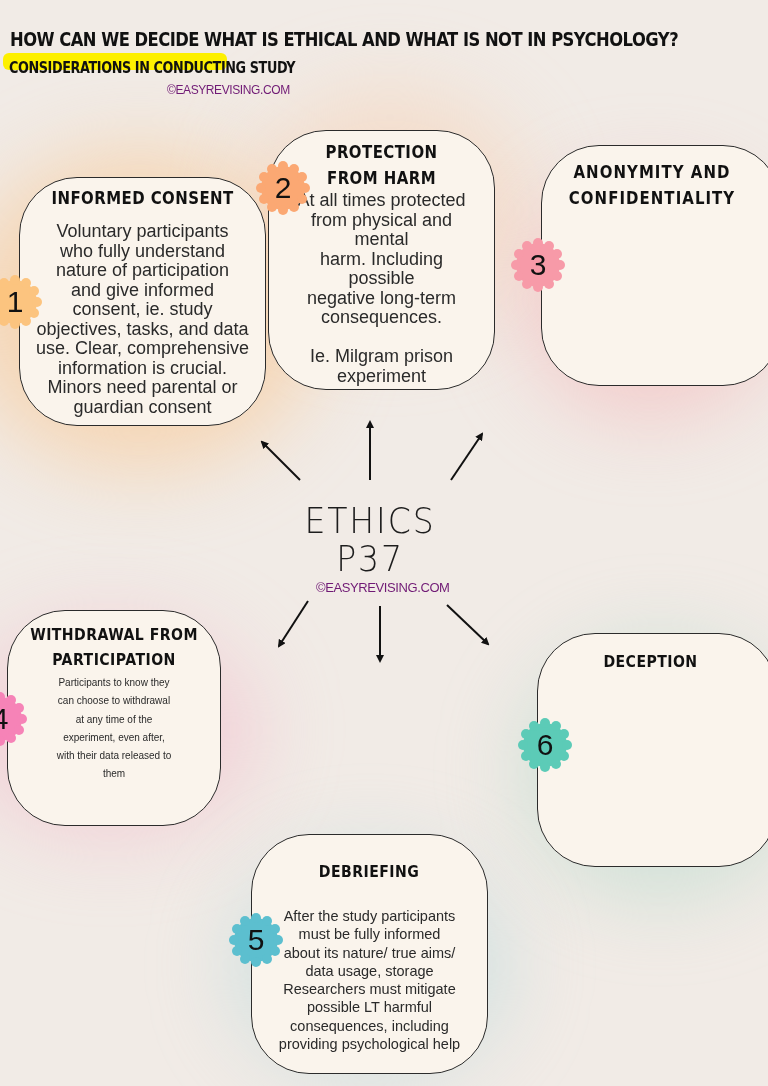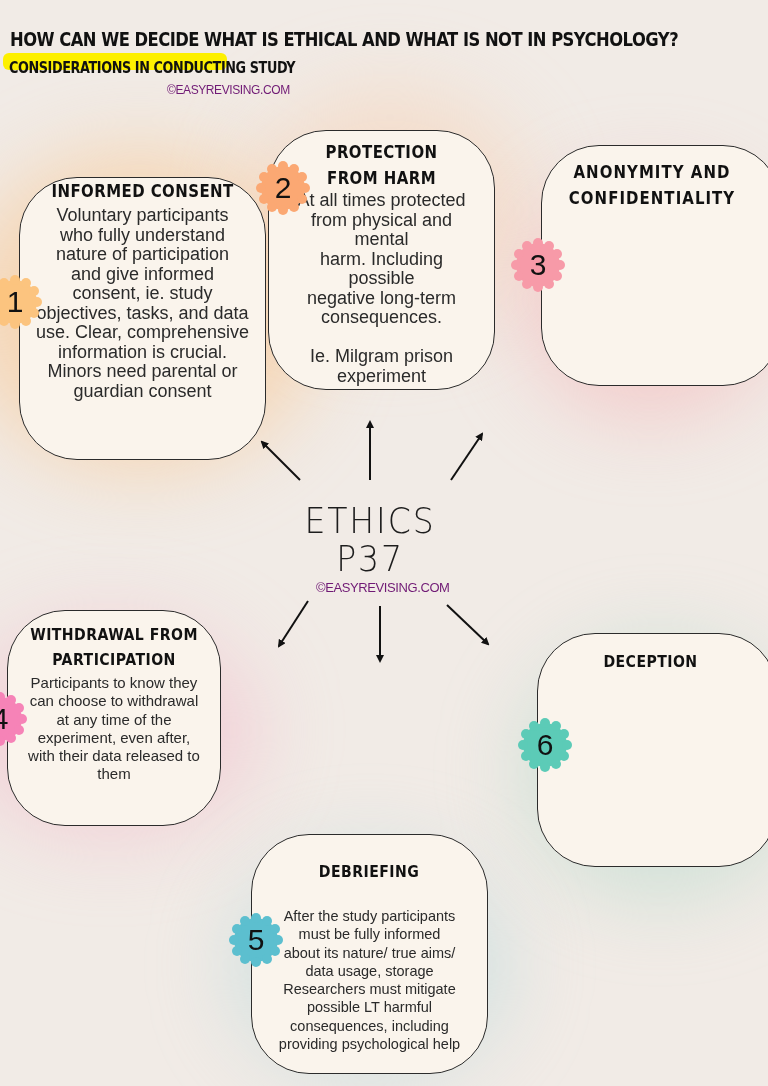--- a/index.html
+++ b/index.html
@@ -67,21 +67,21 @@
 <div class="glow" style="left:-40px;top:620px;width:300px;height:220px;background:rgba(245,180,200,0.45);"></div>
 <div class="glow" style="left:520px;top:640px;width:280px;height:260px;background:rgba(170,215,200,0.45);"></div>
 <div class="glow" style="left:230px;top:850px;width:280px;height:230px;background:rgba(175,215,220,0.45);"></div>
 
 <h1 class="title">HOW CAN WE DECIDE WHAT IS ETHICAL AND WHAT IS NOT IN PSYCHOLOGY?</h1>
 <div class="subtitle">
   <span>CONSIDERATIONS IN CONDUCTING STUDY</span>
 </div>
 <div class="credit" style="left:167px;top:83px;">©EASYREVISING.COM</div>
 
-<div class="card" style="left:19px;top:177px;width:247px;height:283px;">
+<div class="card" style="left:19px;top:177px;width:247px;height:249px;padding-top:7px;gap:9px;">
   <h2>INFORMED CONSENT</h2>
   <p style="margin-top:2px;">Voluntary participants
 who fully understand
 nature of participation
 and  give informed
 consent, ie. study
 objectives, tasks, and data
 use. Clear, comprehensive
 information is crucial.
 Minors need parental or
@@ -99,21 +99,21 @@
 Ie. Milgram prison
 experiment</p>
 </div>
 
 <div class="card" style="left:541px;top:145px;width:240px;height:241px;padding:13px 26px 0 8px;">
   <h2 style="letter-spacing:1.2px;">ANONYMITY AND CONFIDENTIALITY</h2>
 </div>
 
 <div class="card" style="left:7px;top:610px;width:214px;height:216px;padding:11px 4px 4px;">
   <h2 style="font-size:16px;line-height:25px;">WITHDRAWAL FROM PARTICIPATION</h2>
-  <p style="margin-top:2px;font-size:15px;line-height:18.3px;">Participants to know they
+  <p style="margin-top:2px;font-size:10px;line-height:18.3px;">Participants to know they
 can choose to withdrawal
 at any time of the
 experiment, even after,
 with their data released to
 them</p>
 </div>
 
 <div class="card" style="left:537px;top:633px;width:240px;height:234px;padding:15px 14px 0 0;">
   <h2 style="font-size:16px;">DECEPTION</h2>
 </div>

